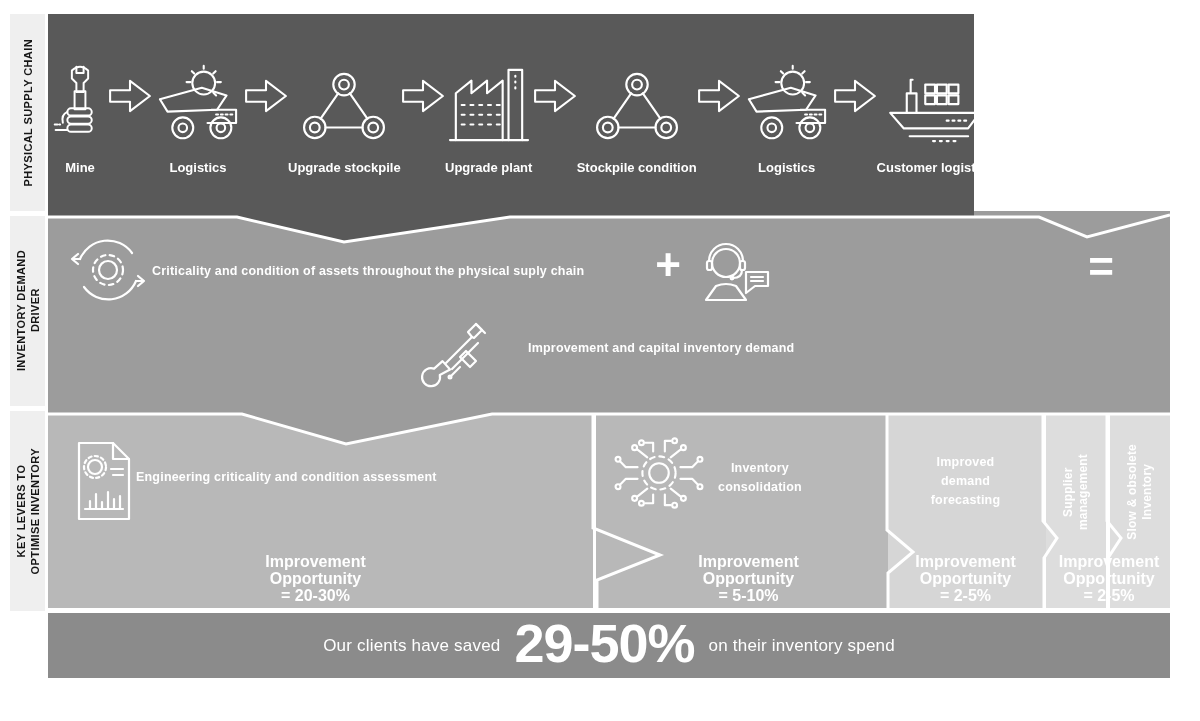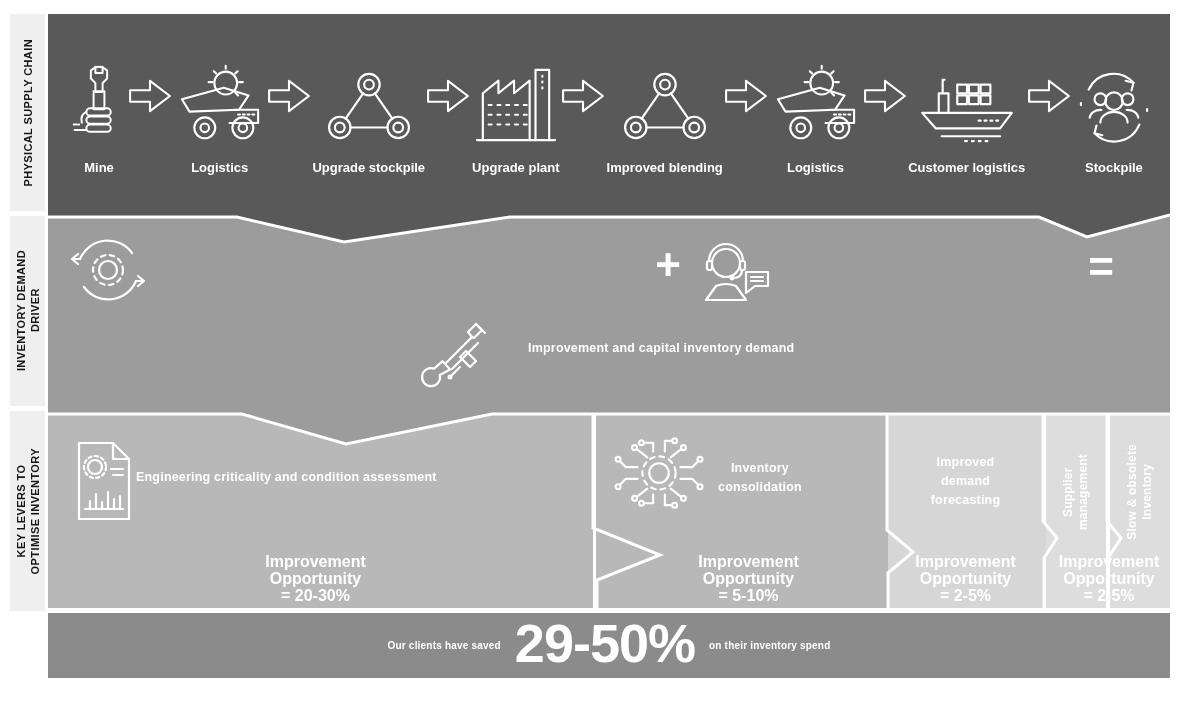--- a/index.html
+++ b/index.html
@@ -8,22 +8,22 @@
   
   .vside{position:absolute;left:10px;width:35px;background:#efefef;display:flex;
          align-items:center;justify-content:center;}
   .vside span{writing-mode:vertical-rl;transform:rotate(180deg);white-space:pre-line;
          text-align:center;font-size:11px;font-weight:700;color:#161616;
          letter-spacing:.4px;line-height:14px;}
   .s1{top:14px;height:197px;}
   .s2{top:216px;height:190px;}
   .s3{top:411px;height:200px;}
   
-  .band1{position:absolute;left:48px;top:14px;width:1122px;height:230px;background:#595959;
-         z-index:4;display:flex;align-items:flex-start;padding:34px 14px 0 23px;box-sizing:border-box;
+  .band1{position:absolute;left:48px;top:14px;width:926px;height:230px;background:#595959;
+         z-index:4;display:flex;align-items:flex-start;padding:34px 14px 0 4px;box-sizing:border-box;
          clip-path:polygon(0px 0px,1122px 0px,1122px 201px,1039px 223px,991px 203px,462px 203px,
                            296px 228px,189px 203px,0px 203px);}
   .step{display:flex;flex-direction:column;align-items:center;flex:0 0 auto;}
   .icon-box{height:96px;display:flex;align-items:flex-end;justify-content:center;}
   .step-label{margin-top:16px;font-size:13px;font-weight:700;color:#fff;white-space:nowrap;}
   .flow{flex:1 1 auto;min-width:44px;height:96px;display:flex;align-items:center;justify-content:center;}
   .icn{display:inline-block;}
   .icn svg{display:block;width:100%;height:100%;}
   
   .band2{position:absolute;left:48px;top:211px;width:1122px;height:236px;background:#9c9c9c;z-index:3;
@@ -48,21 +48,21 @@
   .vlab{position:absolute;top:8px;left:0;right:0;height:138px;display:flex;
         align-items:center;justify-content:center;}
   .vlab span{writing-mode:vertical-rl;transform:rotate(180deg);white-space:pre-line;text-align:center;
         font-size:12px;font-weight:700;color:#fff;line-height:15px;letter-spacing:.2px;}
   
   .overlay{position:absolute;left:48px;top:14px;width:1122px;height:600px;z-index:6;pointer-events:none;}
   .overlay polyline{fill:none;stroke:#fff;stroke-width:3;}
   
   .footer{position:absolute;left:48px;top:613px;width:1122px;height:65px;background:#8b8b8b;
           display:flex;align-items:center;justify-content:center;gap:14px;}
-  .f-pre,.f-suf{font-size:10px;font-weight:700;color:#fff;letter-spacing:.2px;}
+  .f-pre,.f-suf{font-size:17px;font-weight:400;color:#fff;letter-spacing:.2px;}
   .f-big{font-size:54px;font-weight:700;color:#fff;line-height:1;margin-top:-6px;letter-spacing:-1px;}
 </style>
 </head>
 <body>
 
 <div class="stage">
 
   <div class="vside s1">
     <span>PHYSICAL SUPPLY CHAIN</span>
   </div>
@@ -162,20 +162,21 @@
     <span class="icn abs" style="left:22px;top:22px;width:76px;height:74px;">
         <svg xmlns="http://www.w3.org/2000/svg" fill="none" stroke="#fff" stroke-width="2.2" stroke-linecap="round" stroke-linejoin="round" viewBox="0 0 76 74">
           <path d="M10 26 A30 30 0 0 1 62 20"></path>
           <path d="M10 26 H2 M8 21 l-6 5 6 5"></path>
           <path d="M66 48 A30 30 0 0 1 14 54"></path>
           <path d="M66 48 h8 M68 53 l6 -5 -6 -5"></path>
           <circle cx="38" cy="37" r="9"></circle>
           <circle cx="38" cy="37" r="15" stroke-dasharray="4.5 4.5"></circle>
         </svg>
       </span>
+    <div class="b2t" style="left:104px;top:53px;">Criticality and condition of assets throughout the physical suply chain</div>
     <div class="op" style="left:598px;top:32px;width:44px;">+</div>
     <span class="icn abs" style="left:646px;top:27px;width:76px;height:68px;">
         <svg xmlns="http://www.w3.org/2000/svg" fill="none" stroke="#fff" stroke-width="2.2" stroke-linecap="round" stroke-linejoin="round" viewBox="0 0 76 68">
           <circle cx="32" cy="25" r="14"></circle>
           <path d="M15 23 a17 17 0 0 1 34 0"></path>
           <rect x="13" y="23" width="5" height="9" rx="2"></rect>
           <rect x="46" y="23" width="5" height="9" rx="2"></rect>
           <path d="M48 32 q0 8 -9 8"></path>
           <circle cx="38" cy="40" r="1.4"></circle>
           <path d="M12 62 L22 48 Q32 44 42 48 L52 62 Z"></path>
@@ -302,21 +303,21 @@
               <circle cx="48" cy="15" r="11"></circle>
               <circle cx="48" cy="15" r="5"></circle>
               <circle cx="18" cy="59" r="11"></circle>
               <circle cx="18" cy="59" r="5"></circle>
               <circle cx="78" cy="59" r="11"></circle>
               <circle cx="78" cy="59" r="5"></circle>
               <path d="M42 24 L24 50 M54 24 L72 50 M29 59 H67"></path>
             </svg>
           </span>
         </div>
-      <div class="step-label">Improved blending</div>
+      <div class="step-label">Stockpile condition</div>
     </div>
     <span class="flow">
         <span class="icn" style="width:44px;height:36px;">
           <svg xmlns="http://www.w3.org/2000/svg" fill="none" stroke="#fff" stroke-width="2.2" stroke-linecap="round" stroke-linejoin="round" viewBox="0 0 46 38">
             <path d="M2 13 H23 V3 L44 19 L23 35 V25 H2 Z"></path>
           </svg>
         </span>
       </span>
     <div class="step">
       <div class="icon-box">

